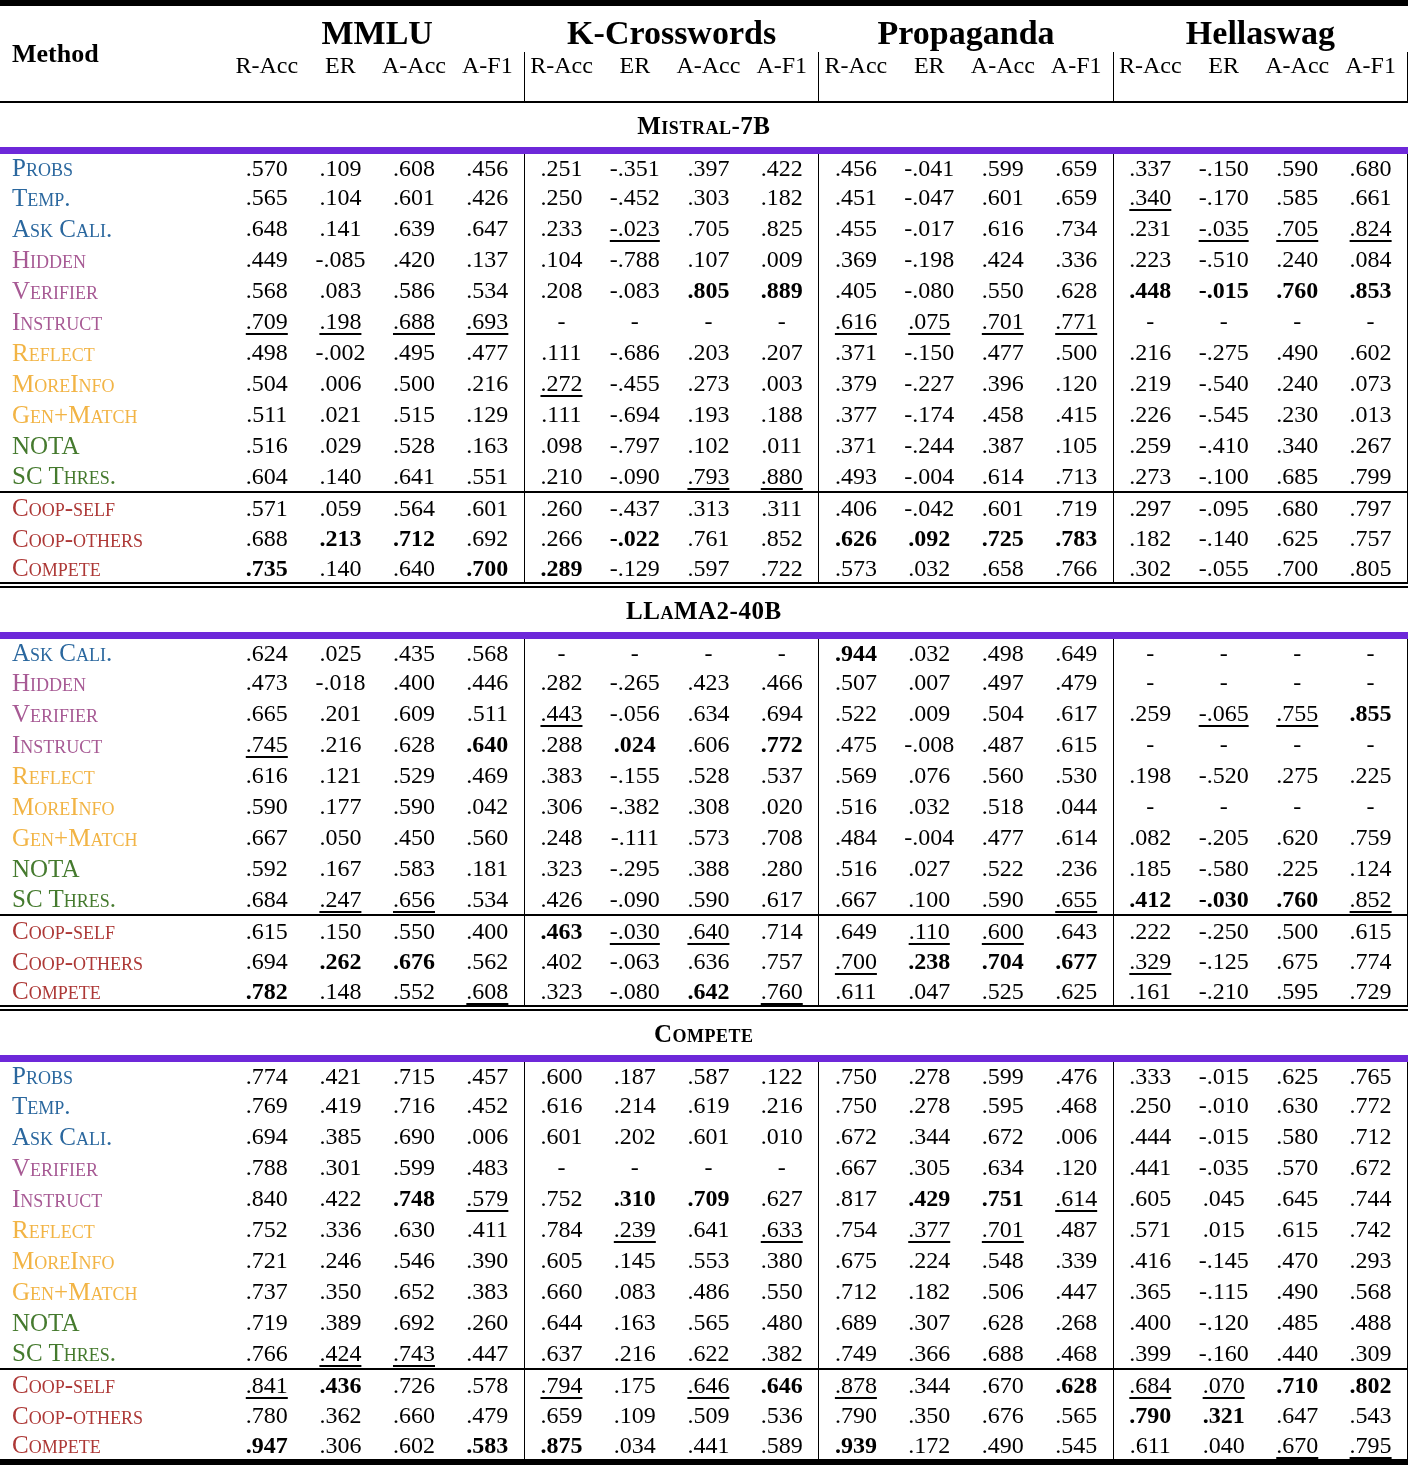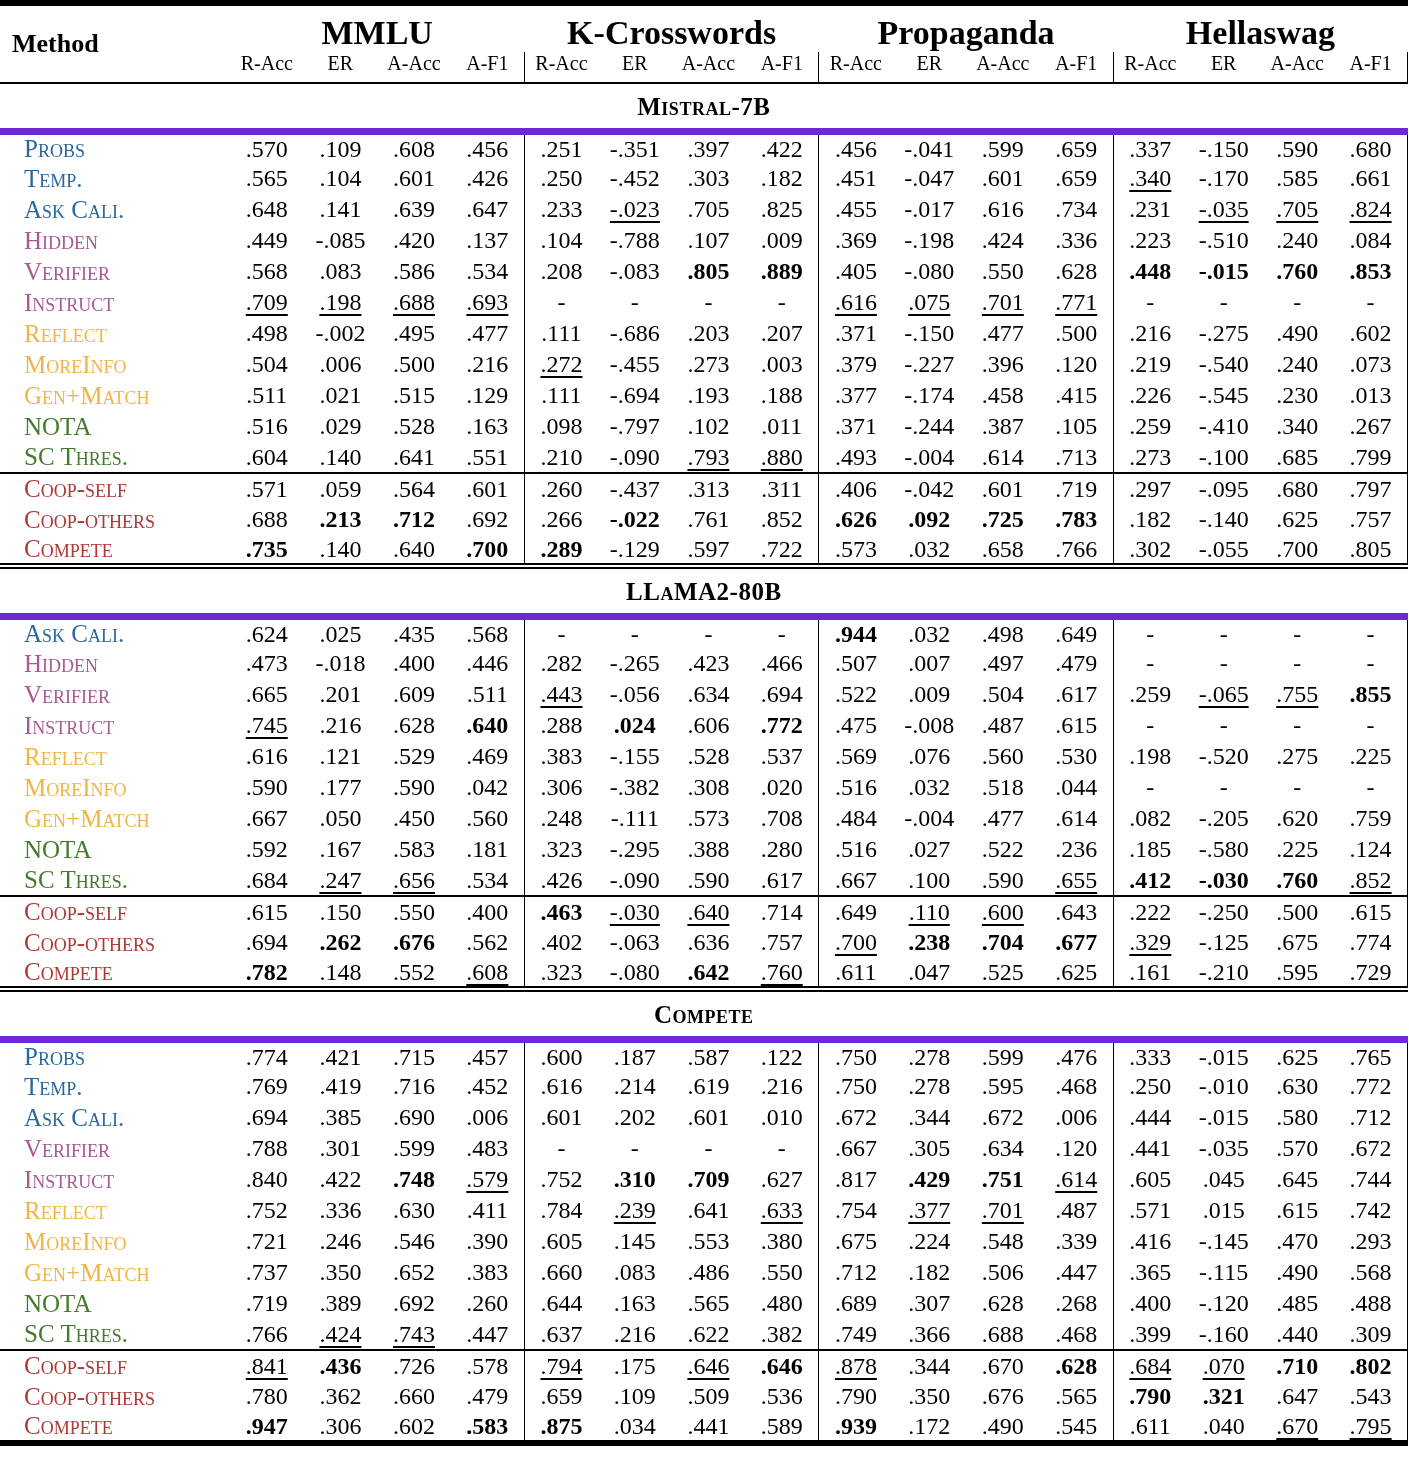--- a/index.html
+++ b/index.html
@@ -5,31 +5,31 @@
   html,body{margin:0;padding:0;background:#fff;}
   body{width:1409px;font-family:"Liberation Serif",serif;color:#000;}
   table{border-collapse:collapse;table-layout:fixed;width:1157px;
         border-top:6px solid #000;}
   col.method-col{width:230px;}
   col.num-col{width:73.6px;}
   thead{border-bottom:2px solid #000;}
   th{font-weight:bold;padding:0;}
   .method-h{font-size:26px;text-align:left;padding-left:12px;vertical-align:middle;}
   .group-h{font-size:34px;text-align:center;padding-top:8px;vertical-align:top;}
-  .metric-h{font-size:20px;font-weight:normal;text-align:center;padding-bottom:7px;}
+  .metric-h{font-size:24px;font-weight:normal;text-align:center;padding-bottom:22px;}
   .sep{border-right:1.5px solid #000;}
   tbody.title-block{border-bottom:7px solid #6d28d9;}
   tbody.main-block{border-bottom:2px solid #000;}
   tbody.coop-block{border-bottom:6px double #000;}
   tbody.coop-block.final{border-bottom:6px solid #000;}
   td{padding:0;}
   td.section-title{font-size:25px;font-weight:bold;font-variant:small-caps;
         text-align:center;padding:9px 0 7px 0;letter-spacing:.5px;}
   tr.data-row{height:31px;}
-  td.method{font-variant:small-caps;font-size:25px;padding-left:24px;white-space:nowrap;}
+  td.method{font-variant:small-caps;font-size:25px;padding-left:12px;white-space:nowrap;}
   td.num{font-size:24px;text-align:center;white-space:nowrap;}
   .bold{font-weight:bold;}
   .uline{text-decoration:underline;text-underline-offset:4px;text-decoration-thickness:1.5px;}
 </style>
 </head>
 <body>
 
 <table>
   <colgroup>
     <col class="method-col">
@@ -347,21 +347,21 @@
         <td class="num"><span>.658</span></td>
         <td class="num sep"><span>.766</span></td>
         <td class="num"><span>.302</span></td>
         <td class="num"><span>-.055</span></td>
         <td class="num"><span>.700</span></td>
         <td class="num sep"><span>.805</span></td>
       </tr>
     </tbody>
     <tbody class="title-block">
       <tr>
-        <td colspan="17" class="section-title">LLaMA2-80B</td>
+        <td colspan="17" class="section-title">LLaMA2-40B</td>
       </tr>
     </tbody>
     <tbody class="main-block">
       <tr class="data-row">
         <td class="method" style="color: rgb(42, 103, 158);">Ask Cali.</td>
         <td class="num"><span>.624</span></td>
         <td class="num"><span>.025</span></td>
         <td class="num"><span>.435</span></td>
         <td class="num sep"><span>.568</span></td>
         <td class="num"><span>-</span></td>

